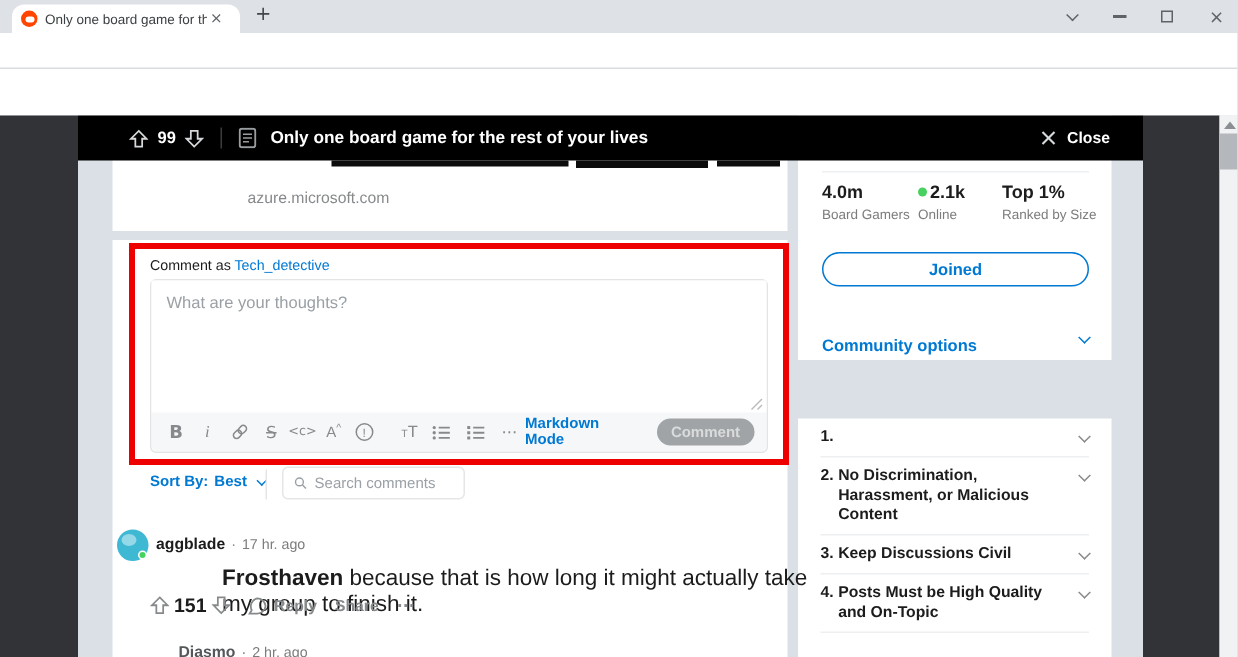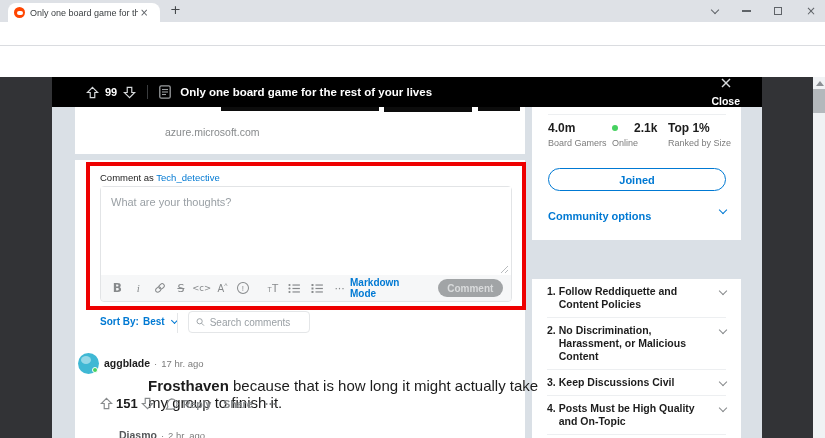--- a/index.html
+++ b/index.html
@@ -262,21 +262,21 @@
         <path d="M10 2 L18 10 H13.5 V18 H6.5 V10 H2 Z" fill="none" stroke="#d7dadc" stroke-width="1.8"></path>
       </svg>
     <span class="vsep" style="margin-left:11px;"></span>
     <svg style="margin-left:11px;" width="12" height="14" viewBox="0 0 12 14">
         <rect x="0.8" y="0.8" width="10.4" height="12.4" rx="1.5" fill="none" stroke="#9a9d9f" stroke-width="1.3"></rect>
         <line x1="3" y1="4.5" x2="9" y2="4.5" stroke="#9a9d9f" stroke-width="1.1"></line>
         <line x1="3" y1="7" x2="9" y2="7" stroke="#9a9d9f" stroke-width="1.1"></line>
         <line x1="3" y1="9.5" x2="7" y2="9.5" stroke="#9a9d9f" stroke-width="1.1"></line>
       </svg>
     <span class="btitle" style="margin-left:9px;">Only one board game for the rest of your lives</span>
-    <div style="margin-left:auto; margin-right:22px; display:flex; align-items:center; gap:7px;flex-direction:column;">
+    <div style="margin-left:auto; margin-right:22px; display:flex; align-items:center; gap:7px;">
       <svg width="10" height="10" viewBox="0 0 10 10">
           <line x1="1" y1="1" x2="9" y2="9" stroke="#d7dadc" stroke-width="1.4"></line>
           <line x1="9" y1="1" x2="1" y2="9" stroke="#d7dadc" stroke-width="1.4"></line>
         </svg>
       <span class="bclose">Close</span>
     </div>
   </div>
 
   <div class="abs card" style="left:75px; top:100px; width:450px; height:54px;"></div>
   <div class="abs thumb"></div>
@@ -386,42 +386,41 @@
   </div>
 
   <div class="abs card" style="left:532px; top:77px; width:209px; height:163px;"></div>
   <div class="abs sdivider" style="left:548px; top:114px; width:178px; z-index:2;"></div>
 
   <div class="abs" style="left:548px; top:121px; z-index:2;">
     <div class="statval">4.0m</div>
     <div class="statlabel" style="margin-top:3px;">Board Gamers</div>
   </div>
   <div class="abs" style="left:612px; top:121px; z-index:2;">
-    <div style="display:flex; align-items:center; gap:16px;">
+    <div style="display:flex; align-items:center; gap:2px;">
         <span class="greendot"></span>
         <span class="statval">2.1k</span>
       </div>
     <div class="statlabel" style="margin-top:3px;">Online</div>
   </div>
   <div class="abs" style="left:668px; top:121px; z-index:2;">
     <div class="statval">Top 1%</div>
     <div class="statlabel" style="margin-top:3px;">Ranked by Size</div>
   </div>
 
   <div class="abs joined">Joined</div>
 
-  <div class="abs" style="left:548px; top:210px; z-index:2; width:178px; display:flex; align-items:flex-start;">
+  <div class="abs" style="left:548px; top:225px; z-index:2; width:178px; display:flex; align-items:flex-start;">
     <span class="commopt">Community options</span>
     <span class="chev" style="margin-left:auto; margin-top:-3px; border-color:#0079d3;"></span>
   </div>
 
   <div class="abs rulesbody">
     <div class="ritem">
       <span class="rnum">1.</span>
-      <span class="rtext">Follow Reddiquette and Content Policies</span>
       <span class="chev rchev"></span>
     </div>
     <div class="ritem">
       <span class="rnum">2.</span>
       <span class="rtext">No Discrimination, Harassment, or Malicious Content</span>
       <span class="chev rchev"></span>
     </div>
     <div class="ritem">
       <span class="rnum">3.</span>
       <span class="rtext">Keep Discussions Civil</span>

